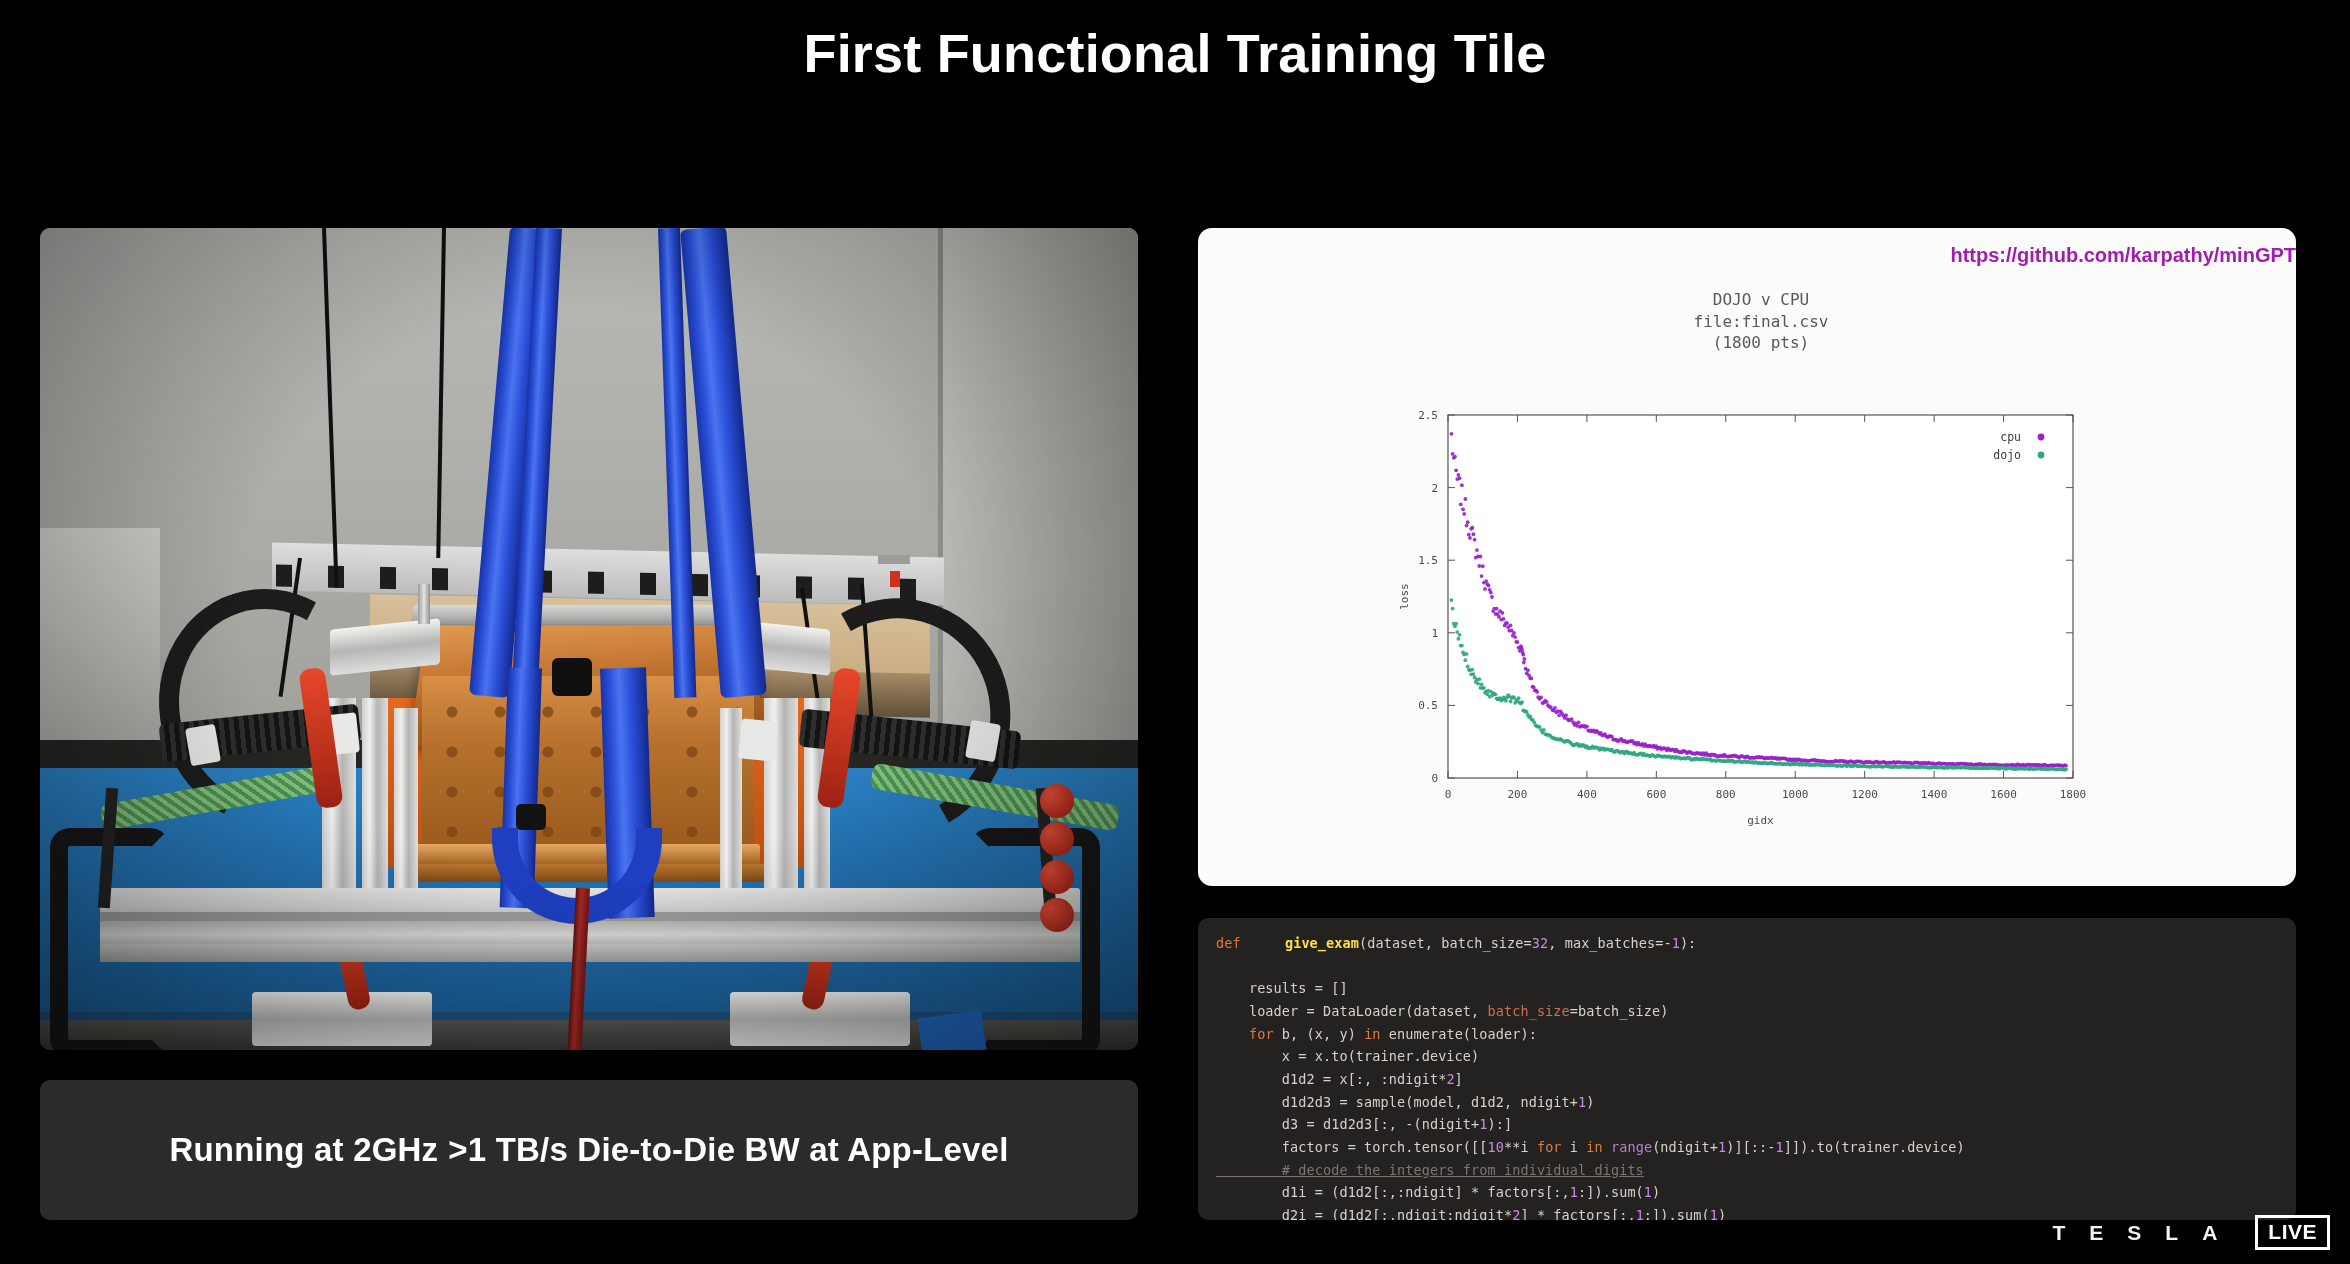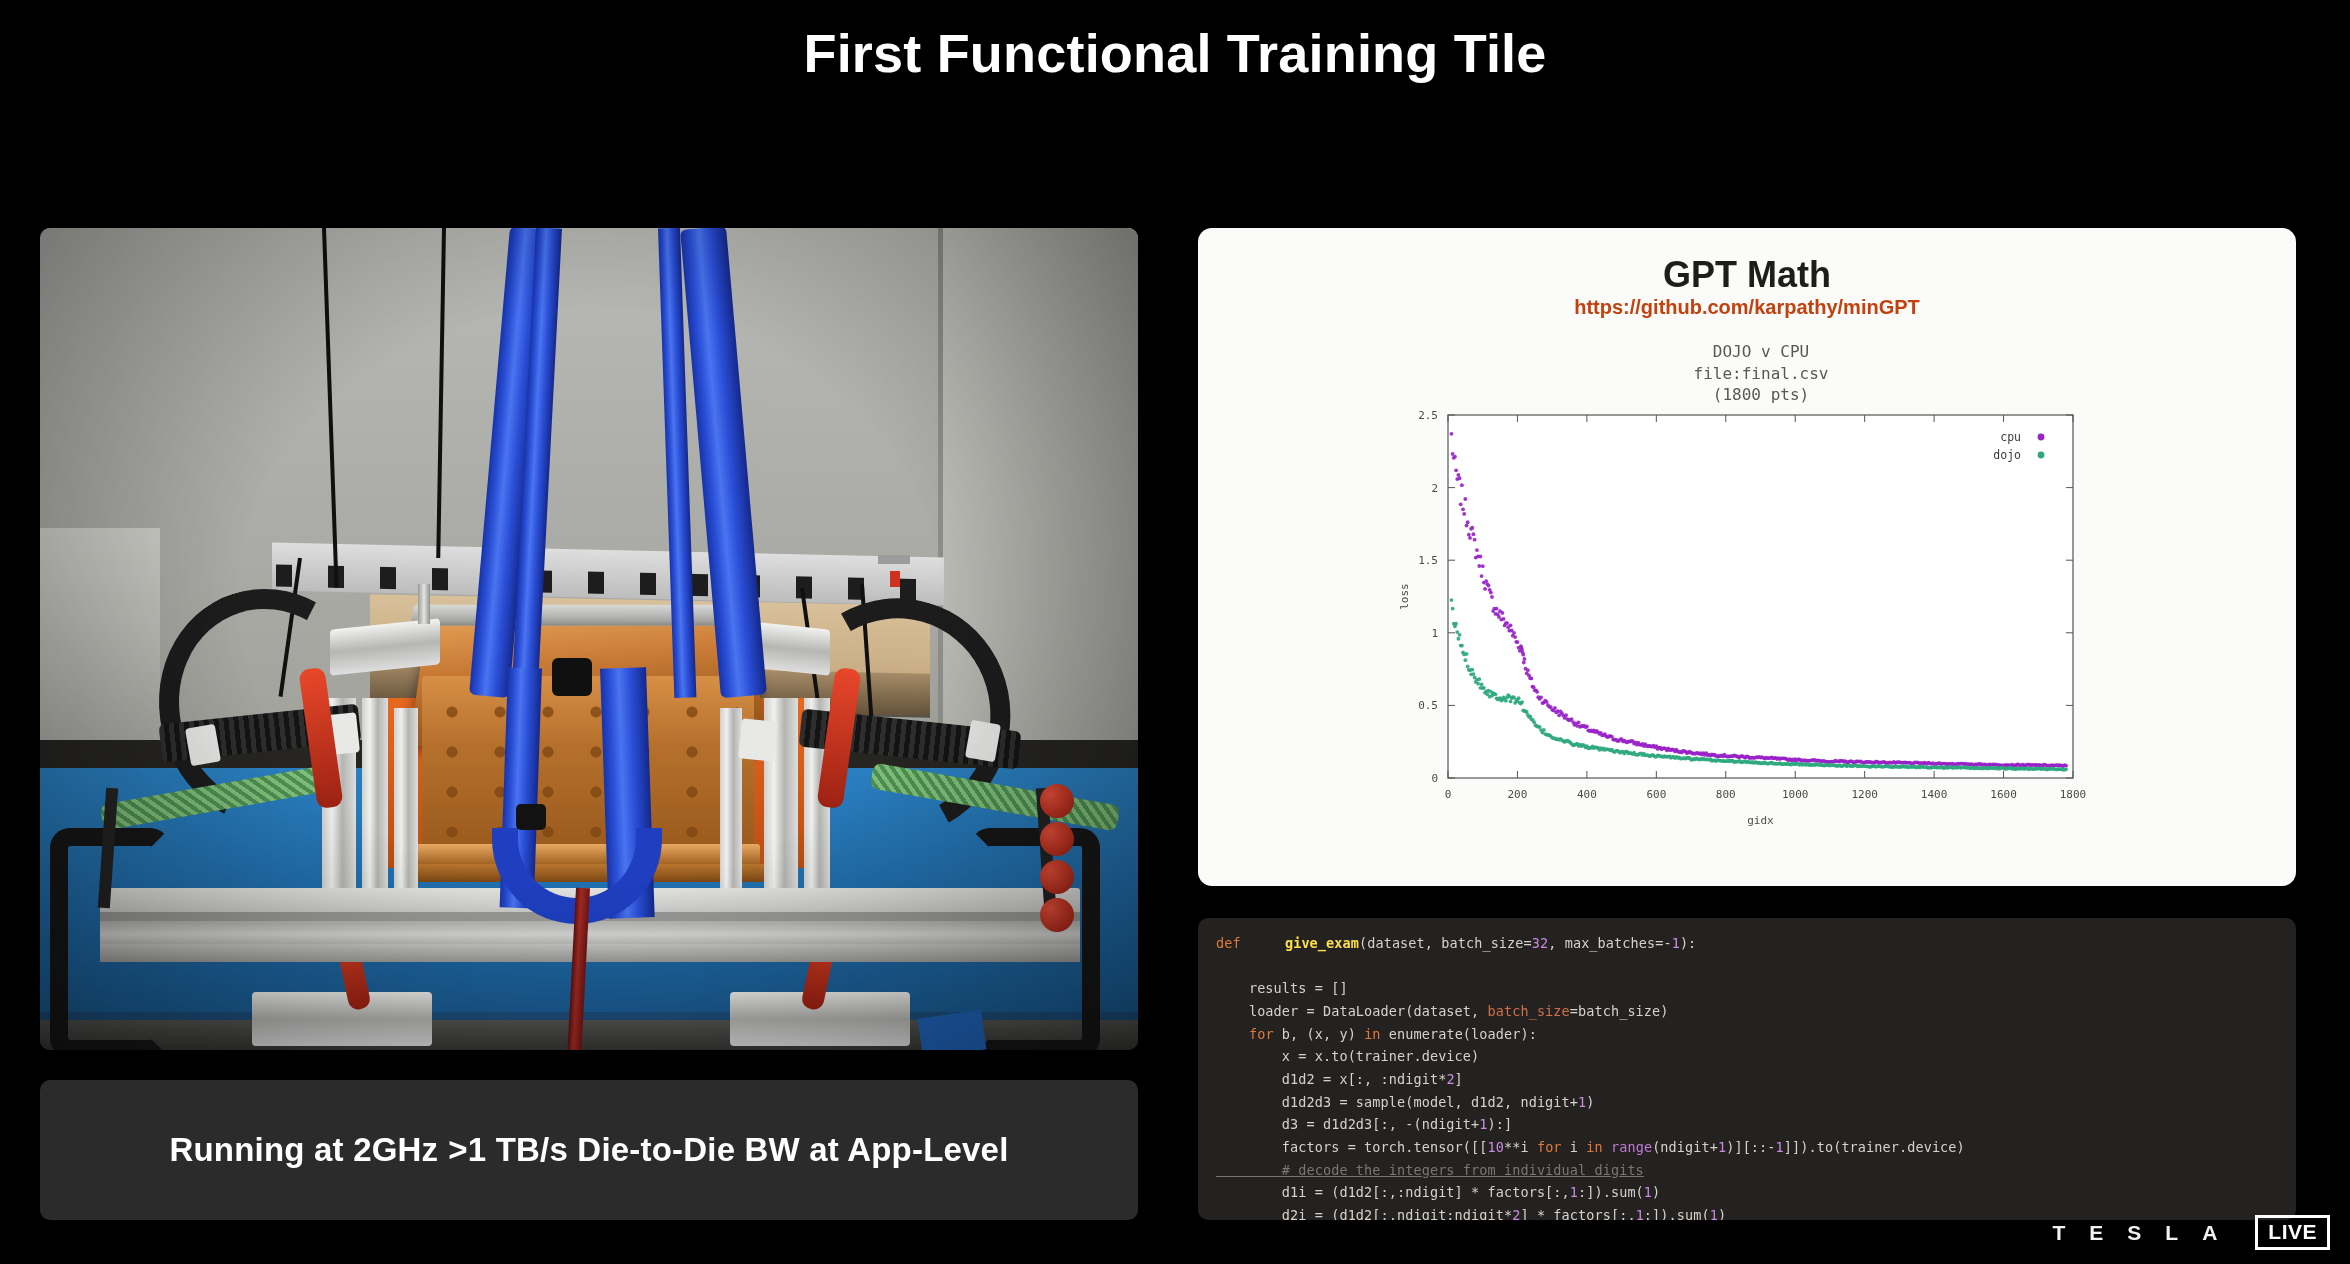--- a/index.html
+++ b/index.html
@@ -184,21 +184,21 @@
     display:flex; flex-direction:row; align-items:center; justify-content:center; gap:10px;
   }
   .caption-line { font-size:33px; font-weight:bold; color:#fff; letter-spacing:.2px; }
 
   
   #chart-card {
     position:absolute; left:1198px; top:228px; width:1098px; height:658px;
     background:#fbfbfa; border-radius:14px; overflow:hidden;
   }
   #chart-heading { text-align:center; margin-top:26px; font-size:36px; font-weight:bold; color:#1d1d1b; }
-  #chart-url { text-align:center; margin-top:0; font-size:20px; font-weight:bold; color:#c2410c; }
+  #chart-url { text-align:right; margin-top:16px; font-size:20px; font-weight:bold; color:#a21caf; }
   #chart-subtitle { text-align:center; margin-top:22px; font-family:"DejaVu Sans Mono", monospace;
      font-size:16px; line-height:1.35; color:#585856; white-space:pre;margin-left:28px; }
 
   #plot-wrap { position:absolute; left:0; top:0; width:1098px; height:658px; }
   #plot-svg { position:absolute; left:0; top:0; }
 
   
   #code-panel {
     position:absolute; left:1198px; top:918px; width:1098px; height:302px;
     background:#242220; border-radius:10px; overflow:hidden; padding:14px 18px 0 18px;
@@ -315,21 +315,20 @@
   <div class="ph" id="ph-tape"></div>
   <div class="ph" id="ph-vignette"></div>
 </div>
 
 <div id="caption-box">
   <div class="caption-line">Running at 2GHz</div>
   <div class="caption-line">&gt;1 TB/s Die-to-Die BW at App-Level</div>
 </div>
 
 <div id="chart-card">
-  <div id="chart-heading">GPT Math</div>
   <div id="chart-url">https://github.com/karpathy/minGPT</div>
   <div id="chart-subtitle">DOJO v CPU
 file:final.csv
 (1800 pts)</div>
   <div id="plot-wrap">
     <svg id="plot-svg" width="1098" height="658">
         <rect x="250" y="187" width="625" height="363" fill="#ffffff" stroke="#555" stroke-width="1.2"></rect>
         <line x1="250" y1="550" x2="250" y2="543" stroke="#555" stroke-width="1"></line>
         <line x1="250" y1="187" x2="250" y2="194" stroke="#555" stroke-width="1"></line>
         <text x="250" y="570" text-anchor="middle" font-family="&quot;DejaVu Sans Mono&quot;, monospace" font-size="11" fill="#4a4a48">0</text>

